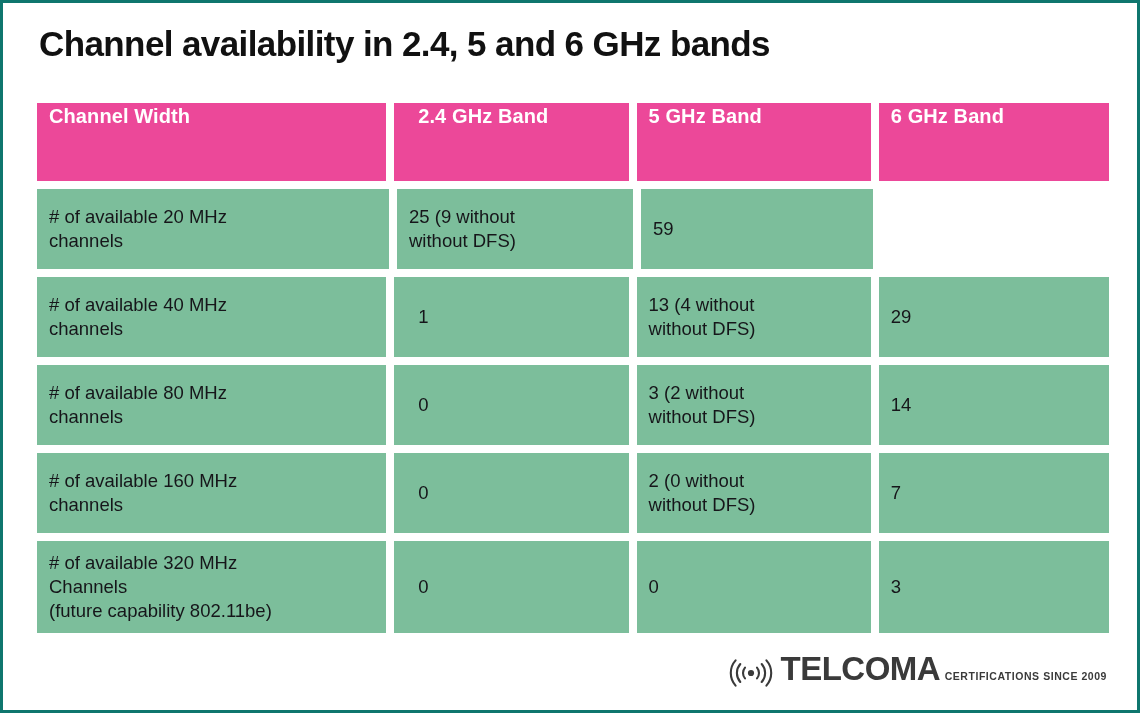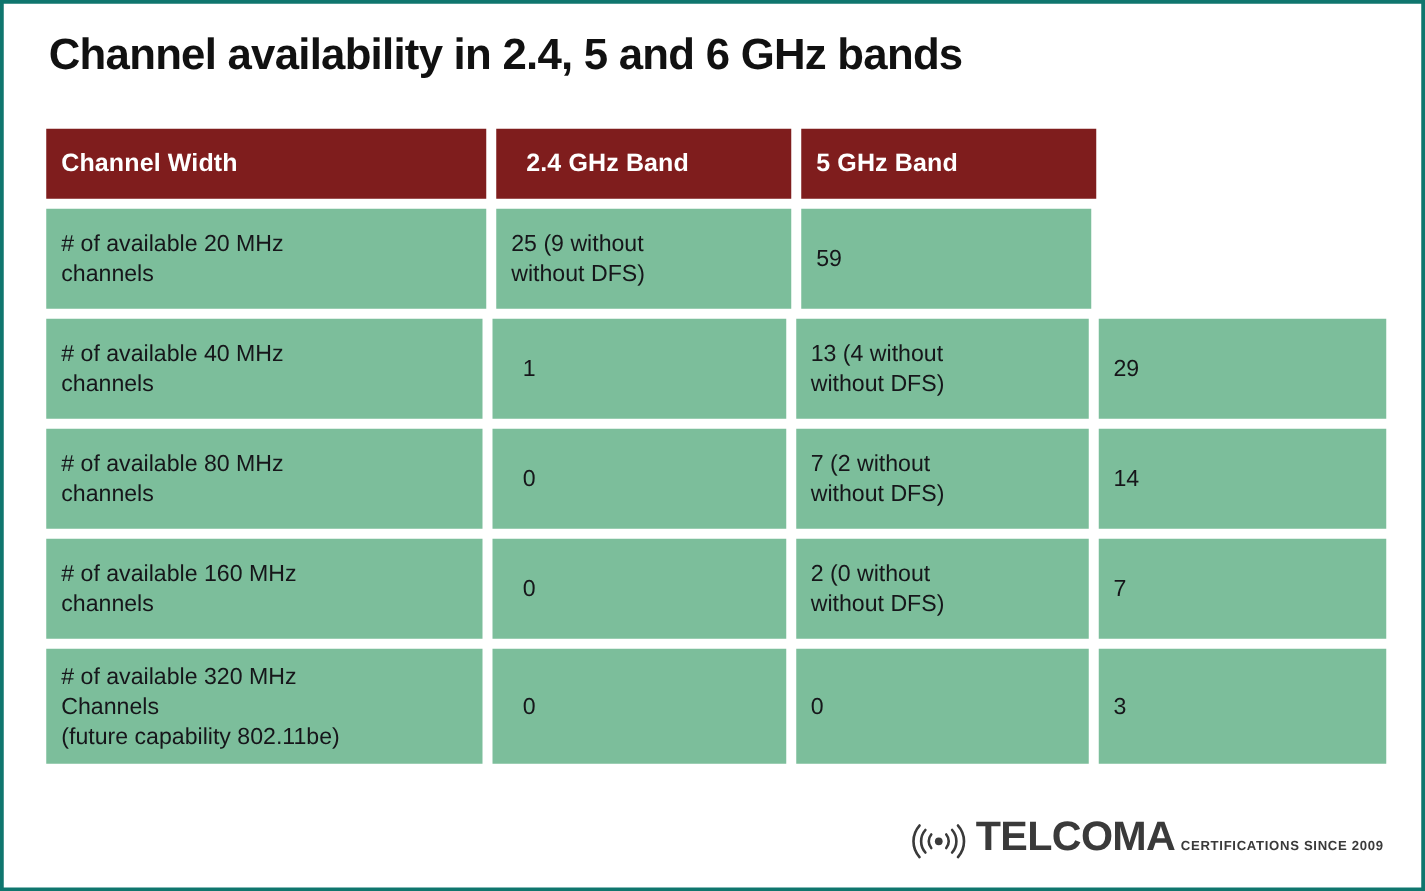--- a/index.html
+++ b/index.html
@@ -63,23 +63,23 @@
   }
 
   
   .col0 { width: 352px; }
   .col1 { width: 236px; margin-left: 8px; padding-left: 24px; }
   .col2 { width: 236px; margin-left: 8px; }
   .col3 { width: 232px; margin-left: 8px; }
 
   
   .header .cell {
-    background: #7f1d1d;
-    height: 56px;
-    align-items: center;
+    background: #ec4899;
+    height: 78px;
+    align-items: flex-start;
   }
   .header .cell-inner {
     color: #ffffff;
     font-size: 20px;
     font-weight: bold;
     letter-spacing: 0.1px;
   }
 
   
   .body-row .cell {
@@ -137,20 +137,23 @@
     <div class="row header">
       <div class="cell col0">
         <span class="cell-inner">Channel Width</span>
       </div>
       <div class="cell col1">
         <span class="cell-inner">2.4 GHz Band</span>
       </div>
       <div class="cell col2">
         <span class="cell-inner">5 GHz Band</span>
       </div>
+      <div class="cell col3">
+        <span class="cell-inner">6 GHz Band</span>
+      </div>
     </div>
 
     <div class="row body-row">
       <div class="cell col0">
         <span class="cell-inner"># of available 20 MHz
 channels</span>
       </div>
       <div class="cell col2">
         <span class="cell-inner">25 (9 without
 without   DFS)</span>
@@ -179,21 +182,21 @@
 
     <div class="row body-row">
       <div class="cell col0">
         <span class="cell-inner"># of available 80 MHz
 channels</span>
       </div>
       <div class="cell col1">
         <span class="cell-inner">0</span>
       </div>
       <div class="cell col2">
-        <span class="cell-inner">7 (2 without
+        <span class="cell-inner">3 (2 without
 without   DFS)</span>
       </div>
       <div class="cell col3">
         <span class="cell-inner">14</span>
       </div>
     </div>
 
     <div class="row body-row">
       <div class="cell col0">
         <span class="cell-inner"># of available 160 MHz

